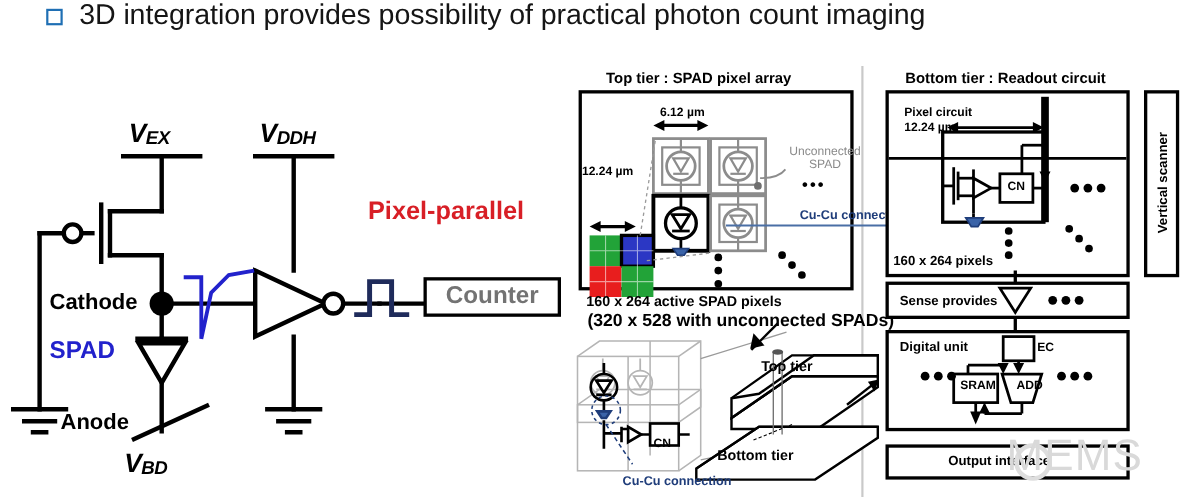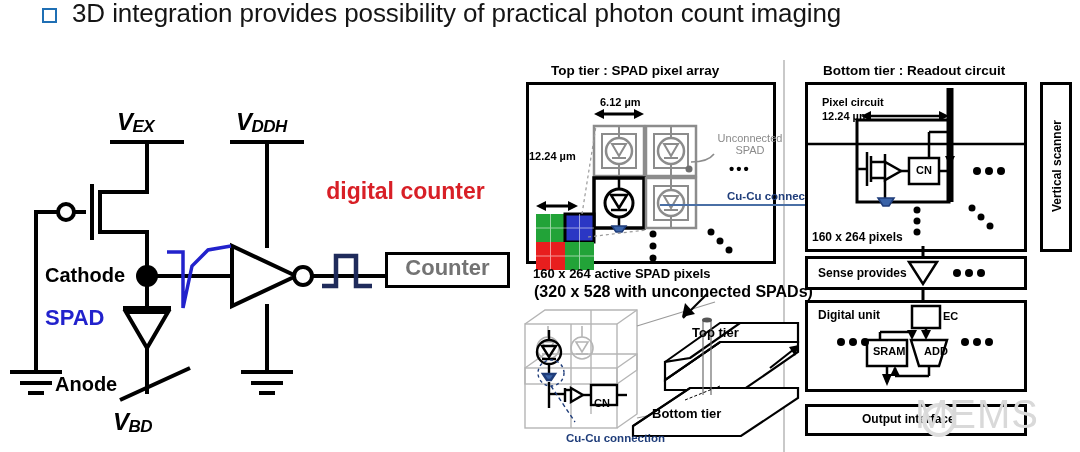--- a/index.html
+++ b/index.html
@@ -110,21 +110,21 @@
   <span>V</span><sub>DDH</sub>
 </div>
 <div class="abs lbl vlbl" style="left:113px;top:408px;">
   <span>V</span><sub>BD</sub>
 </div>
 <div class="abs lbl nodelbl" style="left:45px;top:248px;">Cathode</div>
 <div class="abs lbl nodelbl" style="left:55px;top:357px;">Anode</div>
 <div class="abs lbl" id="spad-lbl" style="left:45px;top:305px;">SPAD</div>
 
 <div class="abs" id="ppdc">
-  <div>digital counter</div>
+  <div>Pixel-parallel</div>
 </div>
 <div class="abs" id="counter-box"></div>
 <div class="abs" id="counter-txt">Counter</div>
 
 <div class="abs" id="divider"></div>
 
 <div class="abs paneltitle" style="left:551px;top:63px;">Top tier : SPAD pixel array</div>
 
 <div class="abs" style="left:526px;top:82px;width:250px;height:182px;">
   <svg width="250" height="182" viewBox="0 0 250 182">

